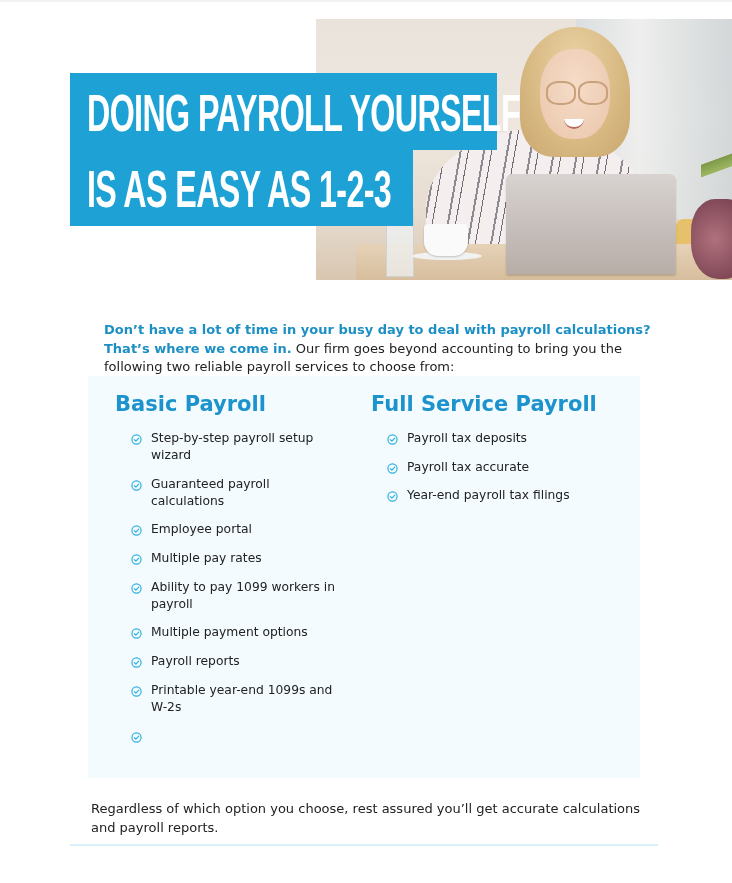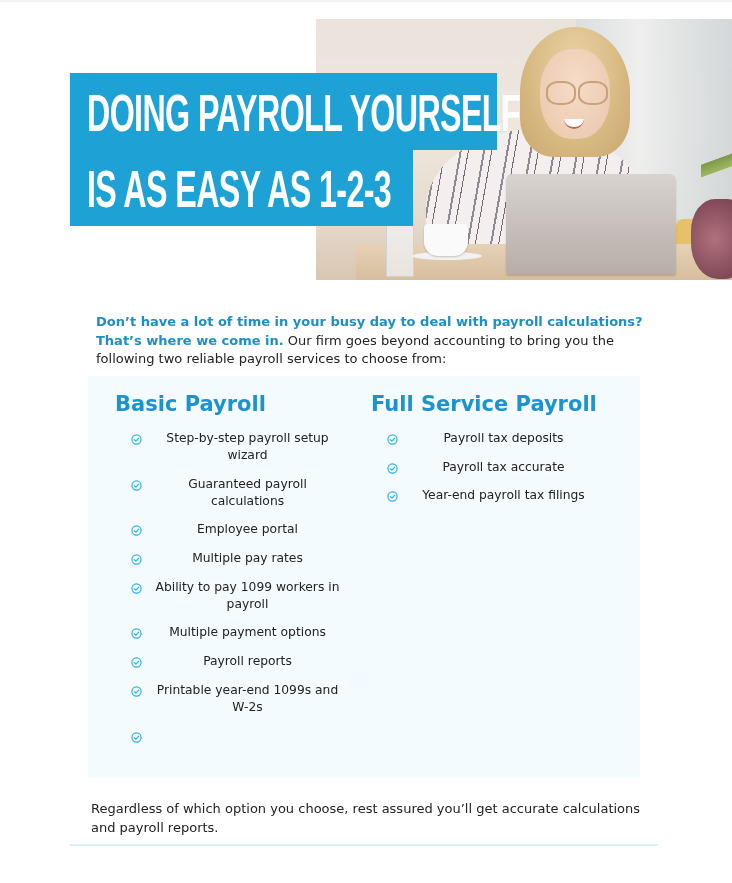--- a/index.html
+++ b/index.html
@@ -50,21 +50,21 @@
     position: absolute; left: 88px; top: 305px; width: 560px;
     font-size: 13px; line-height: 18.5px; color: #222; font-family: "DejaVu Sans", sans-serif;
   }
   .intro .lead { color: #1c8fc4; font-weight: bold; }
 
   .panel { position: absolute; left: 88px; top: 376px; width: 552px; height: 402px; background: #f3fbfe; }
   .col { position: absolute; top: 18px; }
   .col.basic { left: 27px; width: 245px; }
   .col.full { left: 283px; width: 245px; }
   .col h3 { margin: 0 0 12px 0; font-size: 21px; font-weight: bold; color: #1c93cc; font-family: "DejaVu Sans", sans-serif; line-height: 20px; }
-  .col ul { list-style: none; margin: 16px; padding: 0; text-align: center; }
+  .col ul { list-style: none; margin: 16px; padding: 0; }
   .col li { position: relative; padding-left: 20px; font-size: 12.3px; line-height: 17px; color: #222; margin-bottom: 11.7px; }
   .col li .check { position: absolute; left: 0; top: 3px; width: 11px; height: 11px; }
 
   .closing {
     position: absolute; left: 88px; top: 797px; width: 560px;
     font-size: 13px; line-height: 18.5px; color: #222;
   }
   .rule { position: absolute; left: 70px; top: 844px; width: 588px; height: 2px; background: #d8f1fb; }
 </style>
 </head>
@@ -90,21 +90,21 @@
   <div class="cup"></div>
   <div class="leaves"></div>
   <div class="vase"></div>
 </div>
 
 <div class="title-box l1"></div>
 <div class="title-box l2"></div>
 <div class="title-text l1">DOING PAYROLL YOURSELF</div>
 <div class="title-text l2">IS AS EASY AS 1-2-3</div>
 
-<p class="intro" style="margin:8px"><span class="lead">Don’t have a lot of time in your busy day to deal with payroll calculations? That’s where we come in.</span><span> Our firm goes beyond accounting to bring you the following two reliable payroll services to choose from:</span></p>
+<p class="intro" style="margin:16px"><span class="lead">Don’t have a lot of time in your busy day to deal with payroll calculations? That’s where we come in.</span><span> Our firm goes beyond accounting to bring you the following two reliable payroll services to choose from:</span></p>
 
 <div class="panel">
   <div class="col basic">
     <h3>Basic Payroll</h3>
     <ul>
         <li><span class="check"><svg viewBox="0 0 12 12" width="11" height="11">
               <circle cx="6" cy="6" r="5" fill="none" stroke="#2fb0e0" stroke-width="1.3"></circle>
               <path d="M3.6 6.2 L5.3 7.8 L8.4 4.5" fill="none" stroke="#2fb0e0" stroke-width="1.3" stroke-linecap="round" stroke-linejoin="round"></path>
             </svg></span><span>Step-by-step payroll setup wizard</span></li>
         <li><span class="check"><svg viewBox="0 0 12 12" width="11" height="11">

